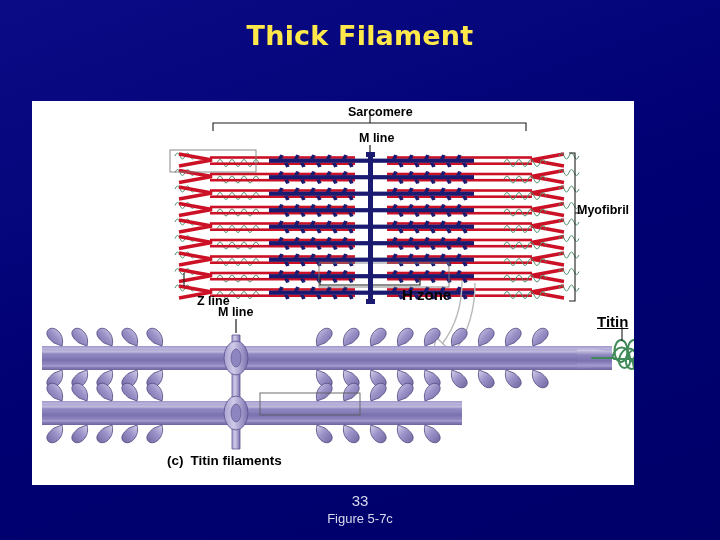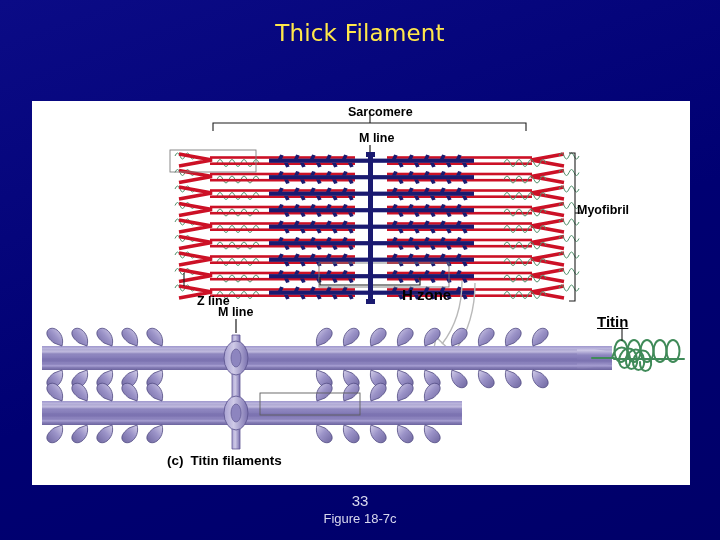--- a/index.html
+++ b/index.html
@@ -22,30 +22,30 @@
     background: #00007e;
     background: linear-gradient(160deg, #0b0b86 0%, #000072 55%, #000069 100%);
   }
   #slide-title {
     position: absolute;
     left: 0;
     top: 20px;
     width: 720px;
     text-align: center;
     color: #ffe84a;
-    font-size: 23px;
-    font-weight: 400;
+    font-size: 27px;
+    font-weight: 700;
     letter-spacing: 0.2px;
     font-family: "DejaVu Sans", sans-serif;
   }
   #figure-panel {
     position: absolute;
     left: 32px;
     top: 101px;
-    width: 658px;
+    width: 602px;
     height: 384px;
     background: #ffffff;
     overflow: hidden;
   }
   .lbl {
     position: absolute;
     font-family: "Liberation Sans", sans-serif;
     font-weight: bold;
     color: #000000;
     white-space: nowrap;
@@ -796,14 +796,14 @@
     <div class="lbl" id="label-myofibril">Myofibril</div>
     <div class="lbl" id="label-zline">Z line</div>
     <div class="lbl" id="label-hzone">H zone</div>
     <div class="lbl" id="label-mline-bot">M line</div>
     <div class="lbl" id="label-titin">Titin</div>
 
     <div class="lbl" id="label-caption"><span class="cap-c">(c)</span><span>Titin filaments</span></div>
   </div>
 
   <div id="page-number">33</div>
-  <div id="figure-caption-num">Figure 18-7c</div>
+  <div id="figure-caption-num">Figure 5-7c</div>
 </div>
 
 </body></html>

